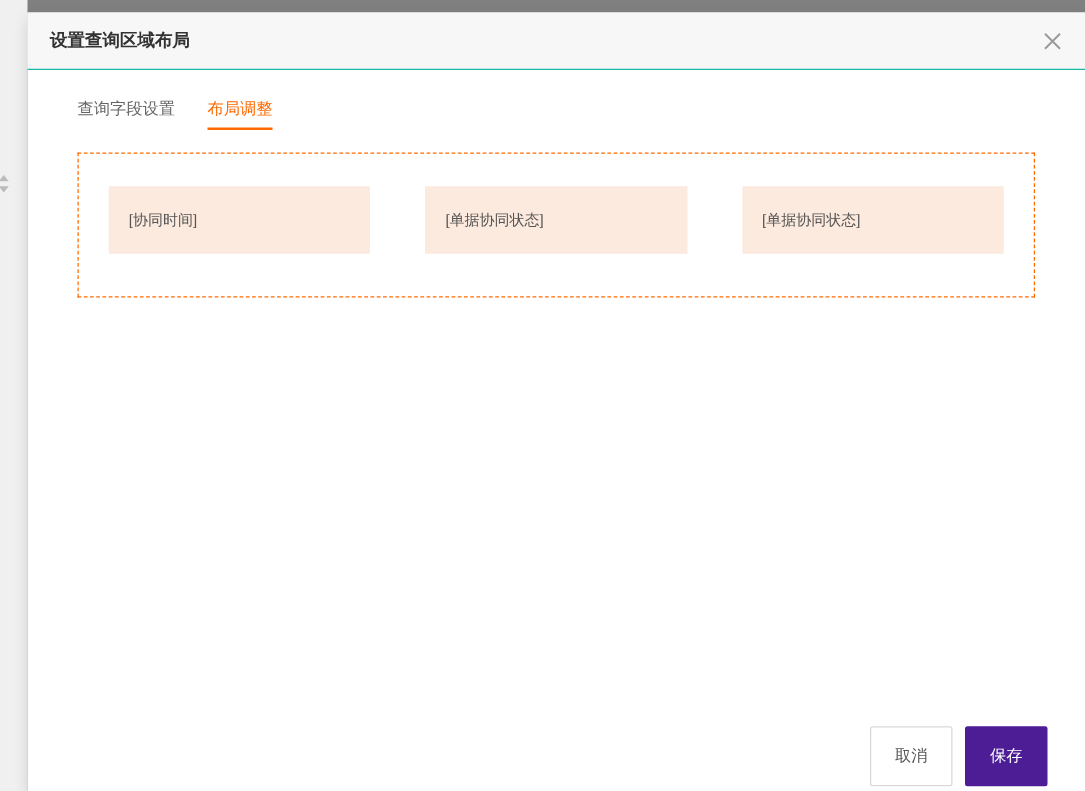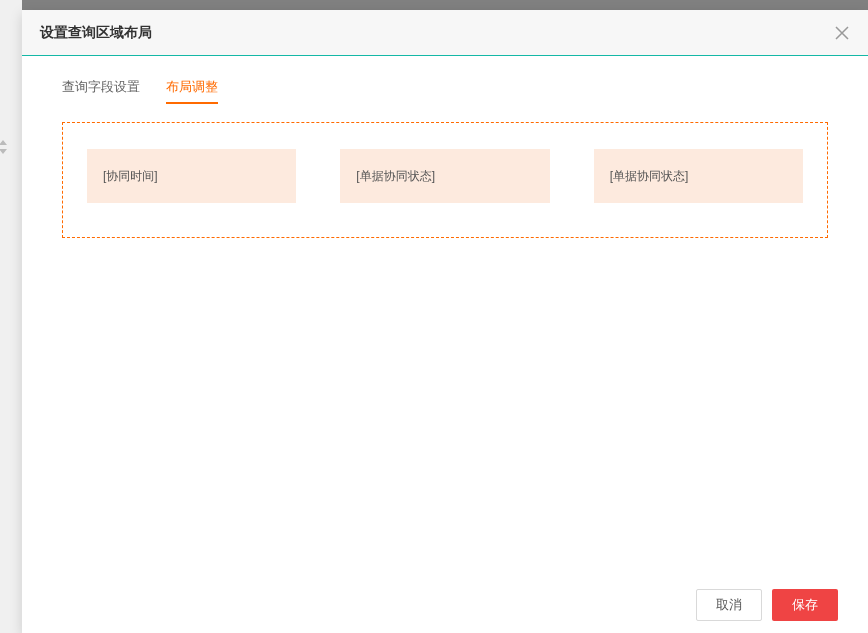--- a/index.html
+++ b/index.html
@@ -104,37 +104,37 @@
       right: 0;
       height: 56px;
       display: flex;
       align-items: center;
       justify-content: flex-end;
       padding: 0 30px;
       gap: 10px;
     }
     .btn {
       min-width: 66px;
-      height: 32px;
+      height: 48px;
       padding: 0 16px;
       font-size: 13px;
       border-radius: 2px;
       cursor: pointer;
       border: none;
       display: inline-flex;
       align-items: center;
       justify-content: center;
     }
     .btn-default {
       background: #fff;
       border: 1px solid #d9d9d9;
       color: #555;
     }
     .btn-primary {
-      background: #ef4444;
+      background: #4c1d95;
       color: #fff;
     }
     .bg-ghost {
       position: absolute;
       left: 0;
       top: 0;
       width: 22px;
       height: 633px;
       background: #f0f0f0;
     }

